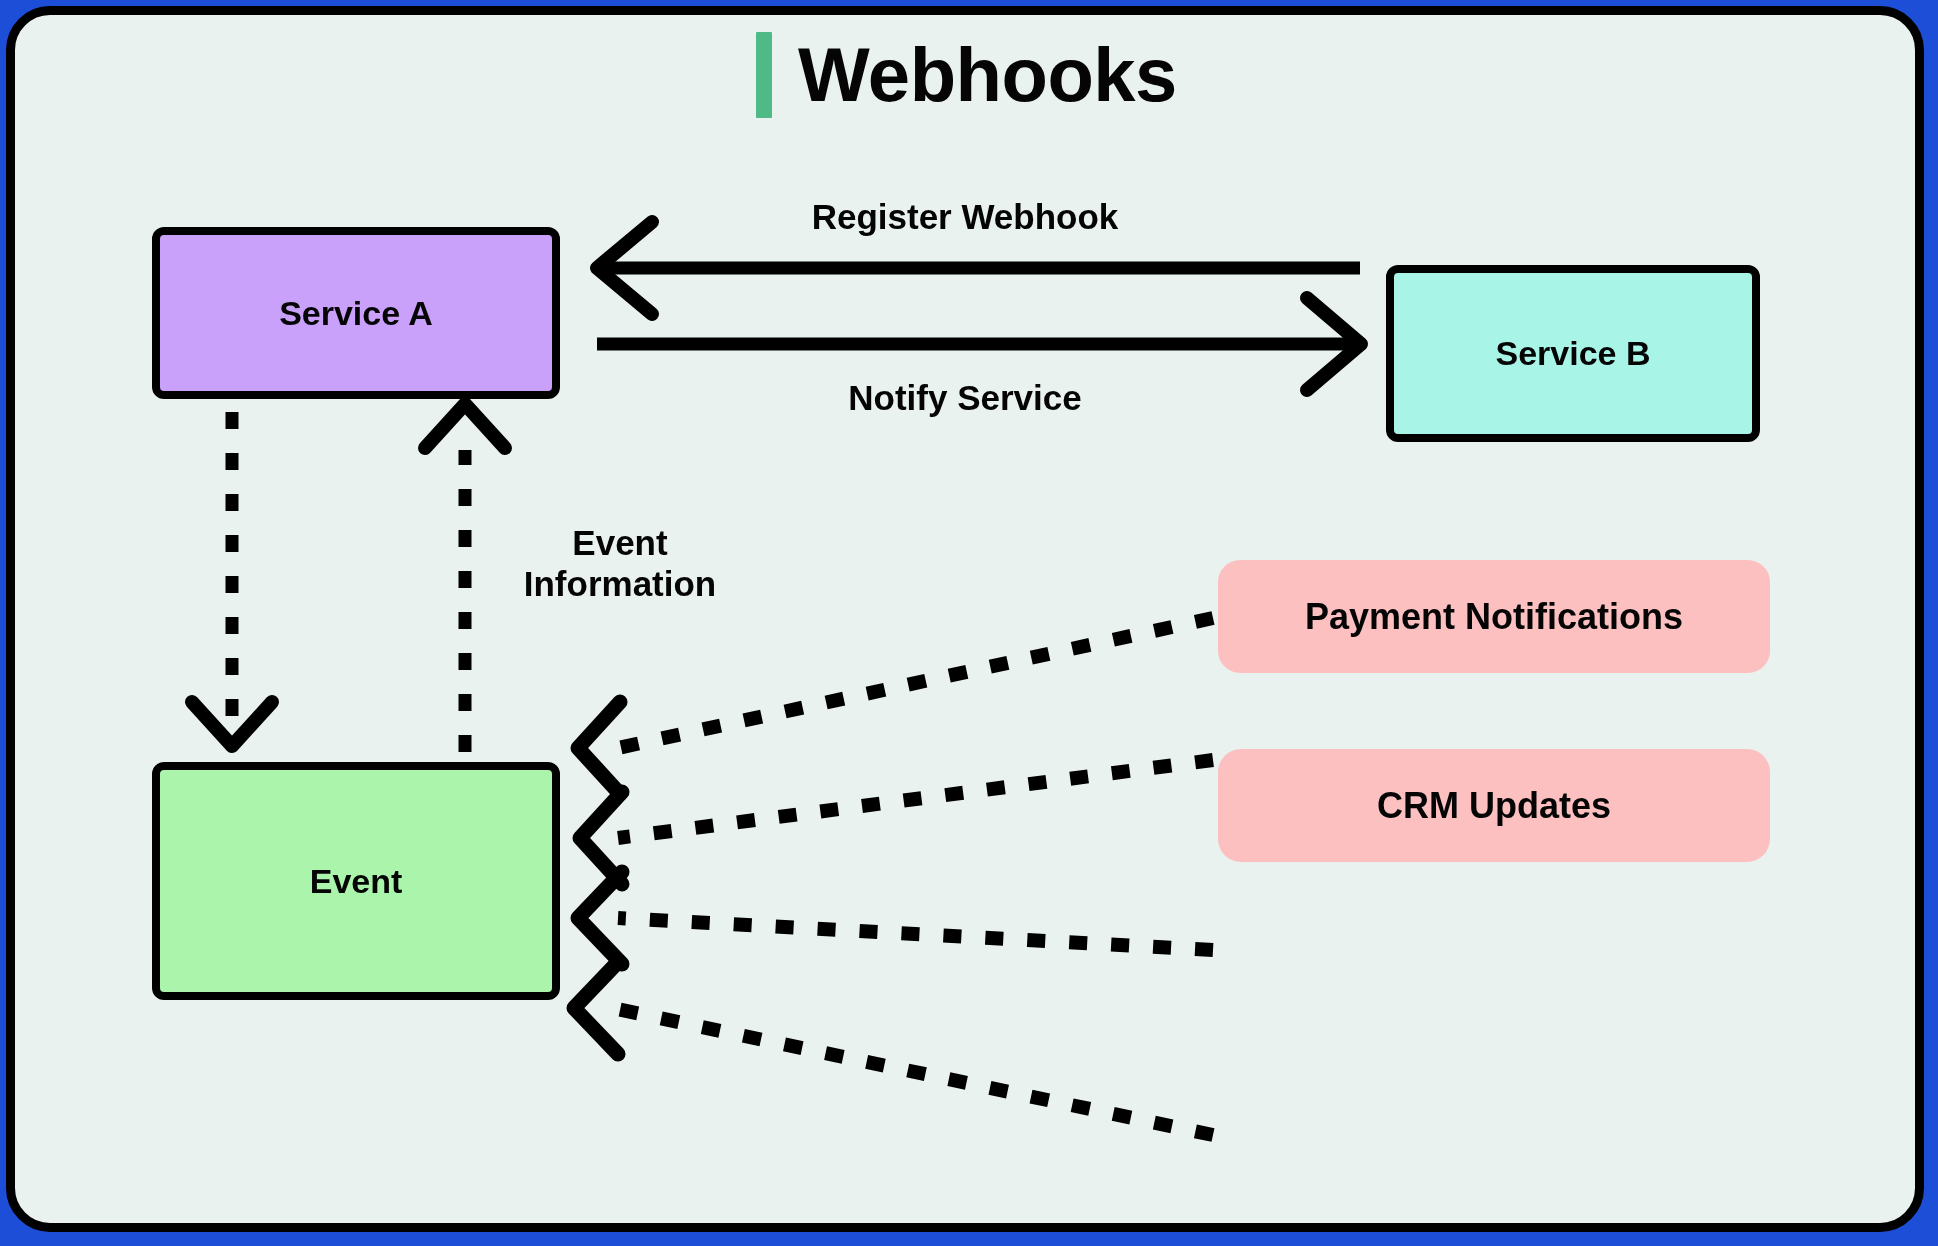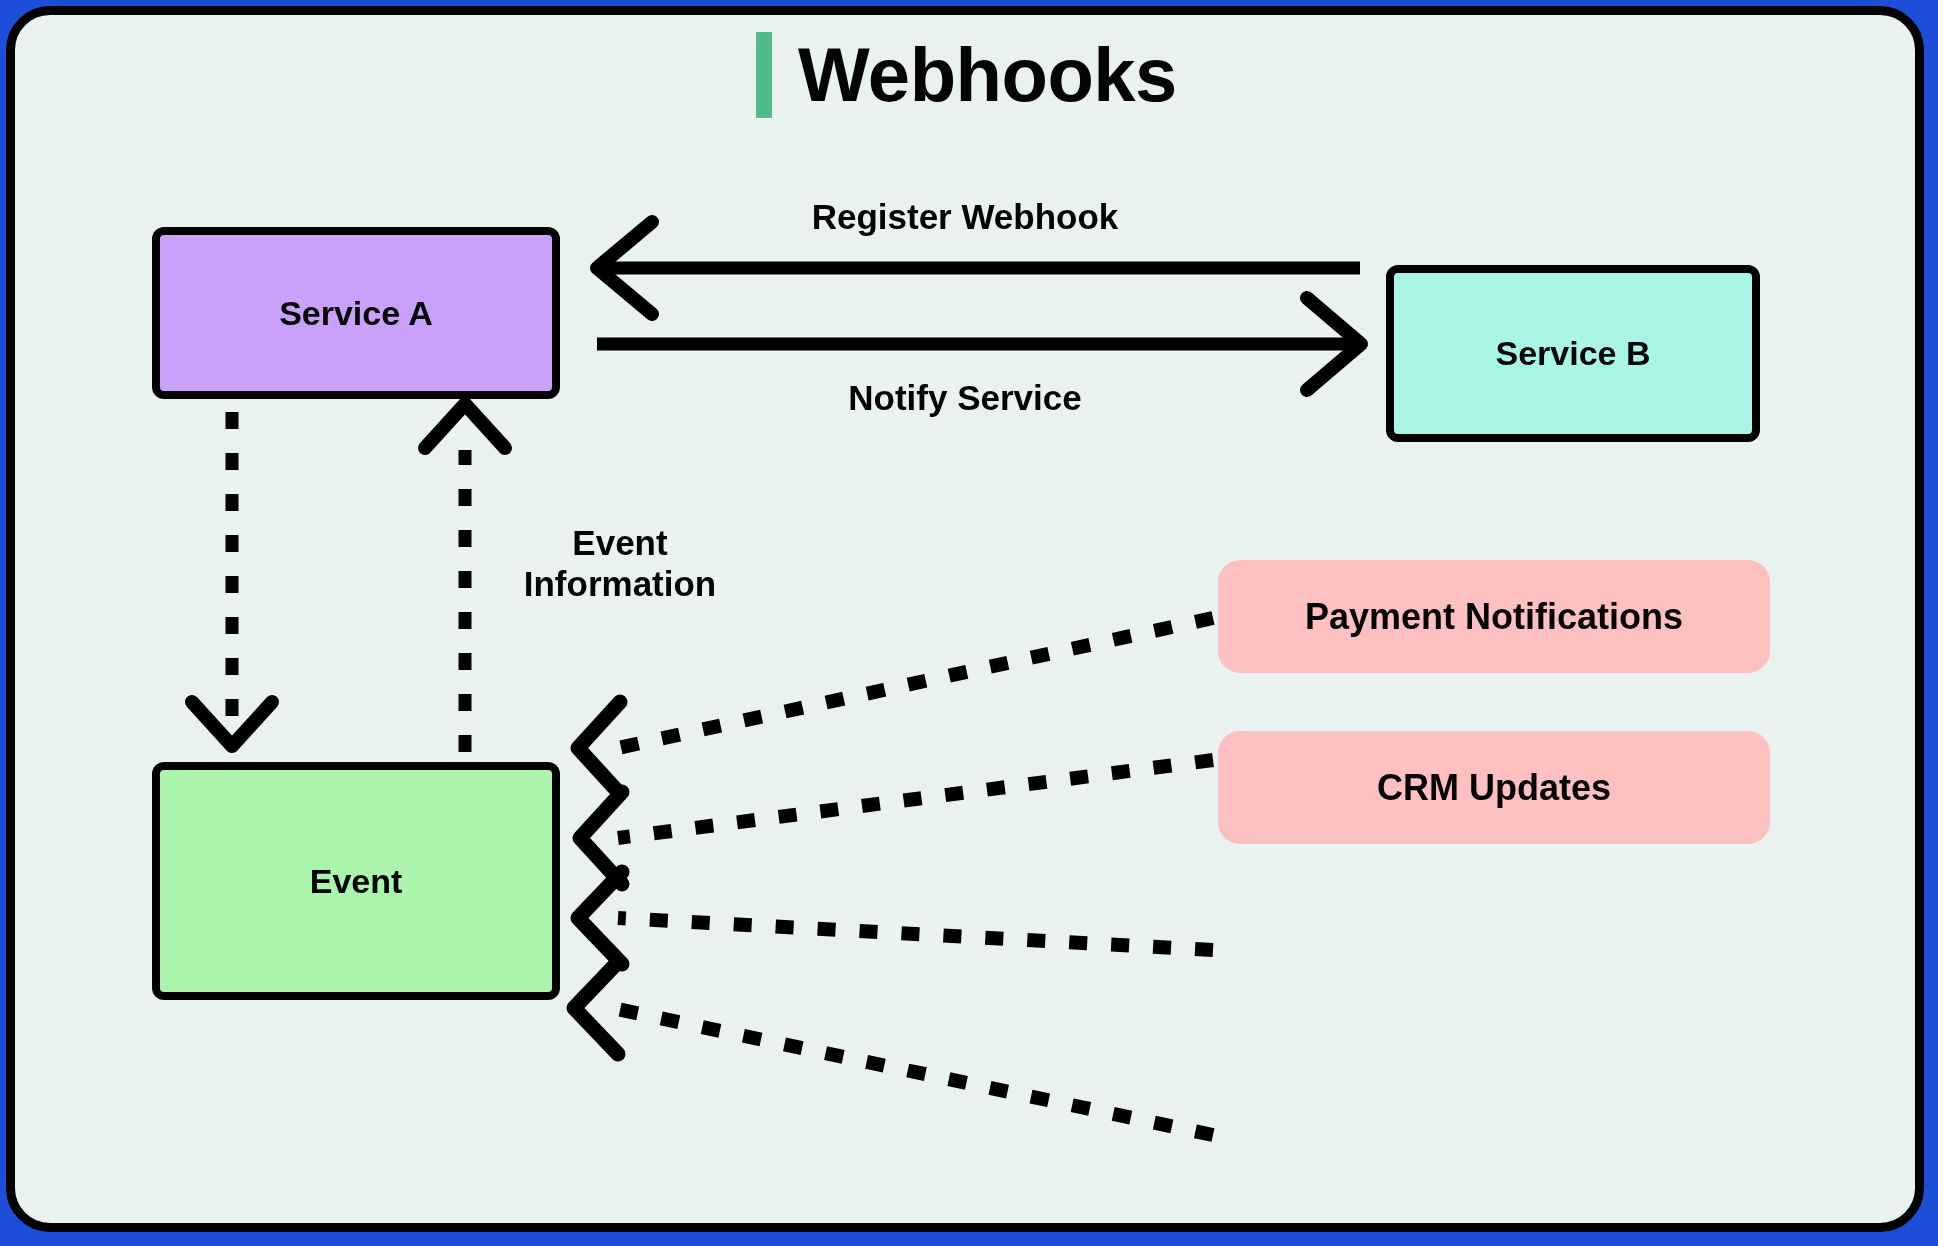--- a/index.html
+++ b/index.html
@@ -111,21 +111,21 @@
 
   .consumer {
     left: 1218px;
     width: 552px;
     height: 113px;
     background: #fcc0c0;
     font-size: 36px;
     text-align: center;
   }
   #node-payment   { top: 560px; }
-  #node-crm       { top: 731px; }
+  #node-crm       { top: 749px; border-radius: 23px; }
   #node-cicd      { top: 903px; }
   #node-notif     { top: 1073px; }
 
   
   .edge-label {
     position: absolute;
     color: #050505;
     font-weight: 700;
     font-size: 35px;
     line-height: 1.17;

